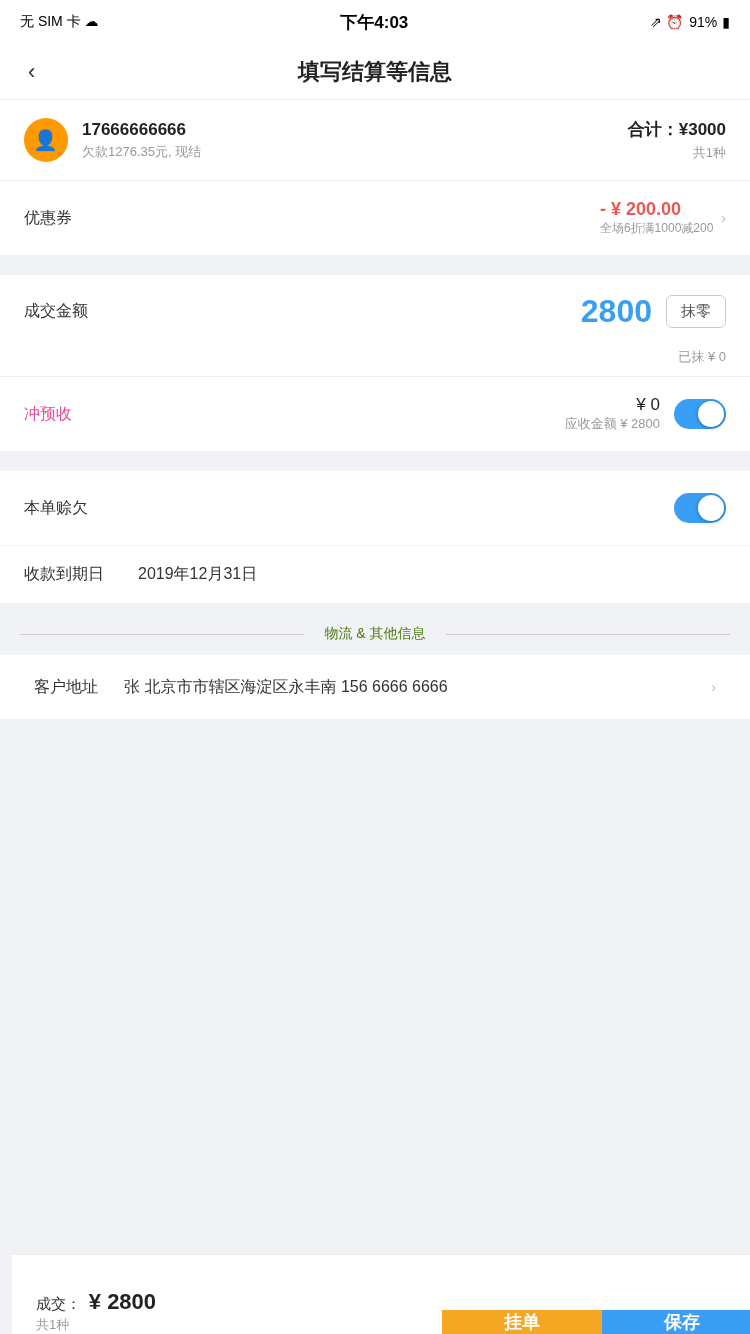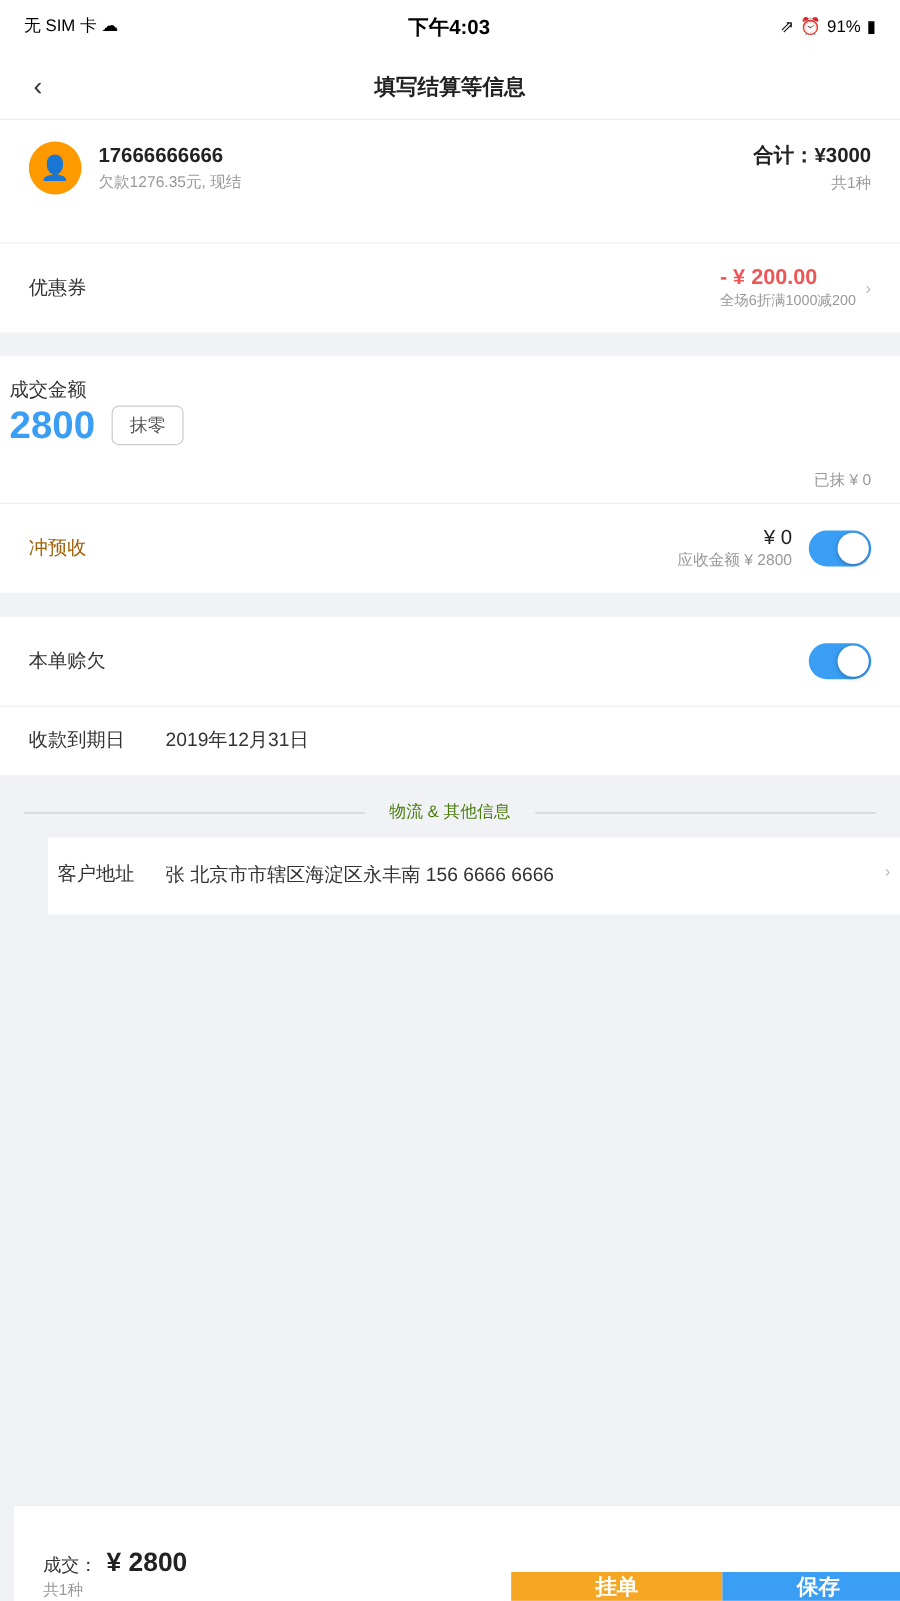--- a/index.html
+++ b/index.html
@@ -42,21 +42,21 @@
     .nav-back {
       font-size: 22px;
       color: #333;
       cursor: pointer;
       padding: 8px;
     }
     .nav-title {
       position: absolute;
       left: 50%;
       transform: translateX(-50%);
-      font-size: 18px;
+      font-size: 22px;
       font-weight: 600;
       color: #222;
     }
 
     
     .section-white {
       background: #fff;
       margin-bottom: 10px;
     }
     .section-gray {
@@ -85,35 +85,33 @@
     .customer-total { font-size: 17px; font-weight: 600; color: #222; }
     .customer-count { font-size: 13px; color: #999; margin-top: 3px; }
 
     
     .coupon-row {
       display: flex;
       align-items: center;
       justify-content: space-between;
       padding: 18px 24px;
       border-top: 1px solid #f0f0f0;
-      margin-top: 22px;
     }
     .coupon-label { font-size: 16px; color: #333; }
     .coupon-right { display: flex; align-items: center; gap: 8px; }
     .coupon-amount { font-size: 18px; font-weight: 600; color: #e55; }
     .coupon-desc { font-size: 12px; color: #999; text-align: right; }
     .chevron-icon { font-size: 14px; color: #bbb; }
 
     
     .deal-row {
       display: flex;
-      align-items: flex-start;
-      justify-content: space-between;
-      padding: 18px 8px;
-      flex-direction: column;
+      align-items: center;
+      justify-content: space-between;
+      padding: 18px 24px;
     }
     .deal-label { font-size: 16px; color: #333; }
     .deal-right { display: flex; align-items: center; gap: 14px; }
     .deal-amount { font-size: 32px; font-weight: 700; color: #3a9ef5; }
     .round-btn {
       border: 1px solid #ccc;
       border-radius: 6px;
       padding: 6px 14px;
       font-size: 15px;
       color: #555;
@@ -124,21 +122,21 @@
     .deal-sub { font-size: 13px; color: #999; text-align: right; padding-right: 24px; padding-bottom: 10px; }
 
     
     .prepay-row {
       display: flex;
       align-items: center;
       justify-content: space-between;
       padding: 18px 24px;
       border-top: 1px solid #f0f0f0;
     }
-    .prepay-label { font-size: 16px; color: #a16207; }
+    .prepay-label { font-size: 16px; color: #ec4899; }
     .prepay-right { display: flex; align-items: center; gap: 14px; }
     .prepay-amount { font-size: 17px; font-weight: 500; color: #222; text-align: right; }
     .prepay-sub { font-size: 13px; color: #999; }
 
     
     .toggle-wrap {
       width: 52px; height: 30px; position: relative; cursor: pointer;
     }
     .toggle-track {
       width: 52px; height: 30px;
@@ -186,25 +184,24 @@
       flex: 1;
       height: 1px;
       background: #ccc;
       margin: 0 20px;
     }
     .divider-text { font-size: 14px; color: #4d7c0f; }
 
     
     .address-row {
       display: flex;
-      align-items: flex-start;
-      justify-content: space-between;
-      padding: 20px 8px;
-      background: #fff;
-      margin-left: 40px;
+      align-items: center;
+      justify-content: space-between;
+      padding: 20px 34px;
+      background: #fff;
     }
     .address-label { font-size: 16px; color: #333; min-width: 70px; }
     .address-value { font-size: 16px; color: #333; flex: 1; margin-left: 20px; line-height: 1.5; }
 
     
     .bottom-bar {
       position: fixed;
       bottom: 0;
       left: 12px;
       width: 750px;
@@ -218,21 +215,21 @@
       flex: 1;
       display: flex;
       flex-direction: column;
       justify-content: center;
       padding-left: 24px;
     }
     .bottom-deal { font-size: 15px; color: #333; }
     .bottom-deal-amount { font-size: 22px; font-weight: 700; color: #222; }
     .bottom-count { font-size: 13px; color: #999; }
     .btn-hang {
-      width: 176px;
+      width: 160px;
       background: #f5a623;
       display: flex; align-items: center; justify-content: center;
       font-size: 18px; font-weight: 600; color: #fff; cursor: pointer;
     }
     .btn-save {
       width: 160px;
       background: #3a9ef5;
       display: flex; align-items: center; justify-content: center;
       font-size: 18px; font-weight: 700; color: #fff; cursor: pointer;
     }

